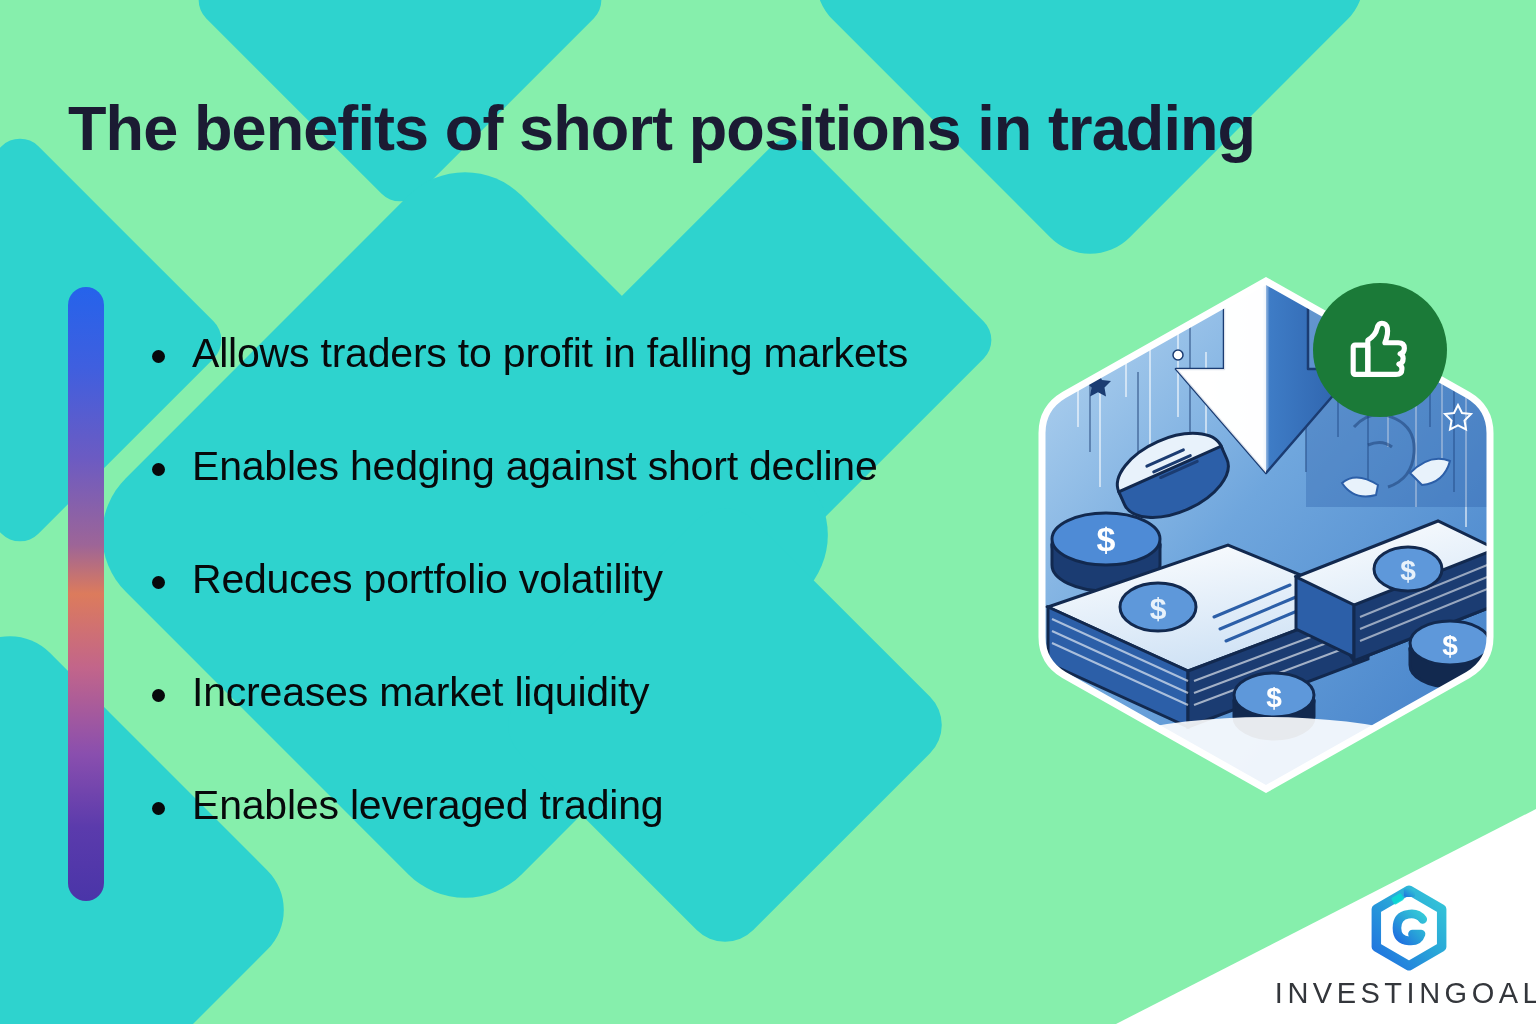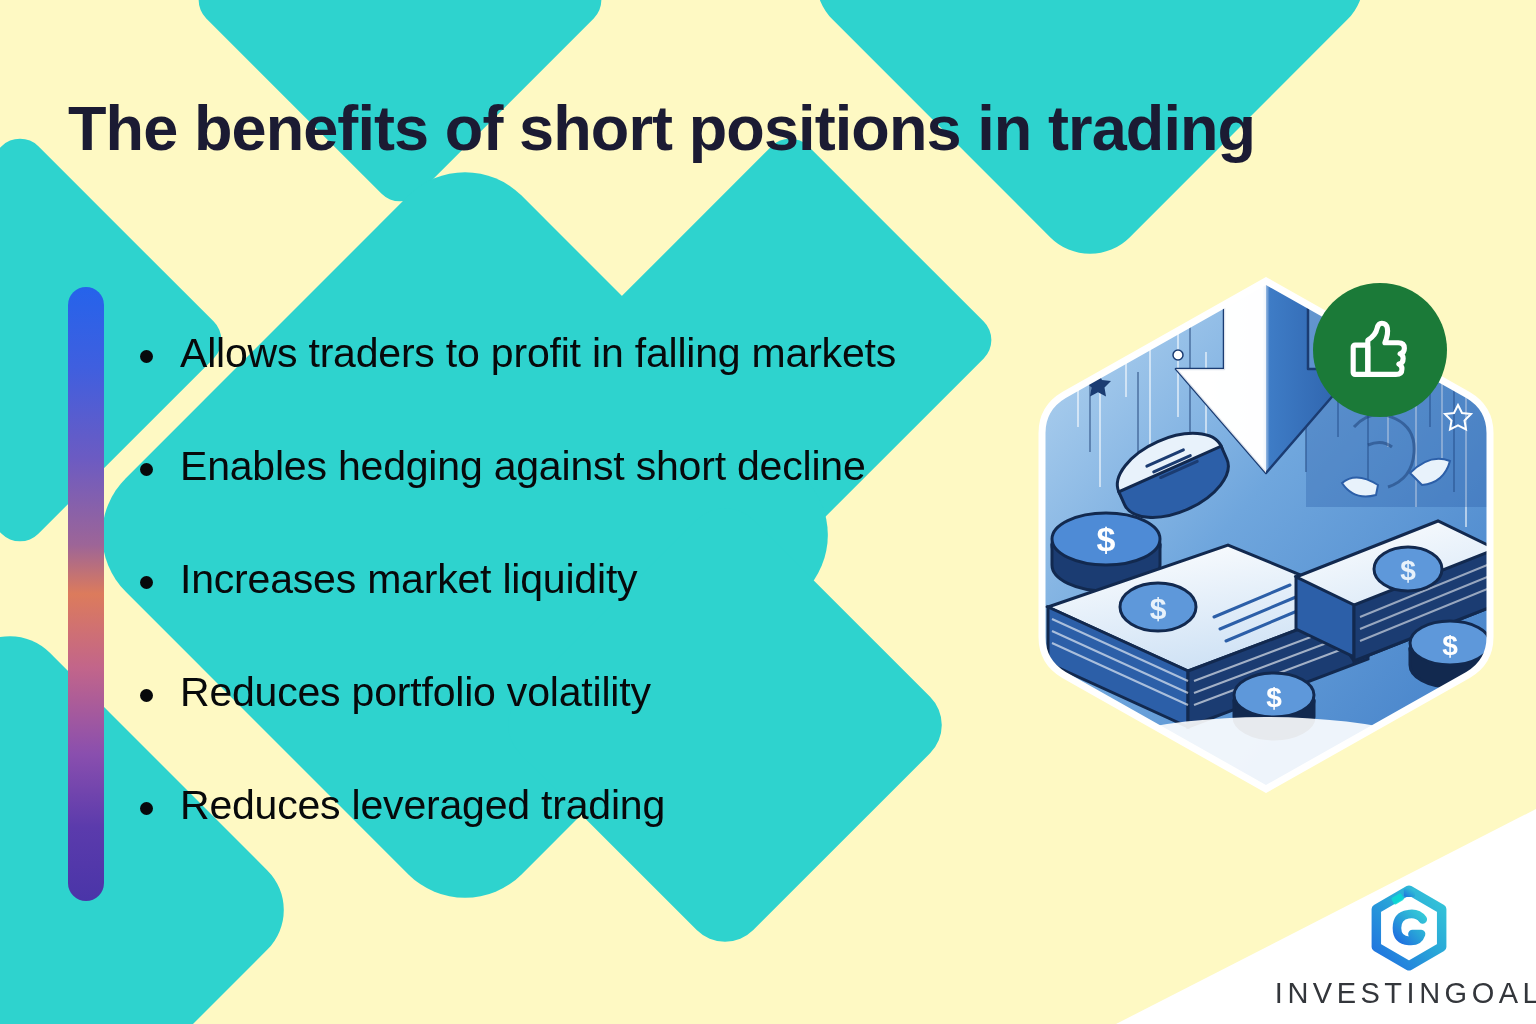--- a/index.html
+++ b/index.html
@@ -4,21 +4,21 @@
 <style>
   * { margin:0; padding:0; box-sizing:border-box; }
   html, body {
     width:1536px; height:1024px;
     overflow:hidden;
     font-family:"Liberation Sans", sans-serif;
   }
   #canvas {
     position:relative;
     width:1536px; height:1024px;
-    background:#fef9c3;
+    background:#86efac;
     overflow:hidden;
   }
 
   
   .bg-pattern { position:absolute; inset:0; overflow:hidden; pointer-events:none; }
   .wm { position:absolute; background:#2ED3CE; }
   .wm-diamond {
     width:300px; height:300px;
     transform:rotate(45deg);
     border-radius:26px;
@@ -58,21 +58,21 @@
       #DC7B5C 50%,
       #C2658A 62%,
       #8A4FAE 76%,
       #5B3BAC 88%,
       #4A35A8 100%);
   }
 
   
   .bullets {
     position:absolute;
-    left:140px; top:330px;
+    left:152px; top:330px;
     width:900px;
     text-align:center;
   }
   .bullet-item {
     display:flex;
     align-items:flex-start;
     height:113px;
   }
   .bullet-dot {
     width:13px; height:13px;
@@ -159,29 +159,29 @@
     <li class="bullet-item">
       <span class="bullet-dot"></span>
       <span class="bullet-text">Allows traders to profit in falling markets</span>
     </li>
     <li class="bullet-item">
       <span class="bullet-dot"></span>
       <span class="bullet-text">Enables hedging against short decline</span>
     </li>
     <li class="bullet-item">
       <span class="bullet-dot"></span>
+      <span class="bullet-text">Reduces portfolio volatility</span>
+    </li>
+    <li class="bullet-item">
+      <span class="bullet-dot"></span>
       <span class="bullet-text">Increases market liquidity</span>
     </li>
     <li class="bullet-item">
       <span class="bullet-dot"></span>
-      <span class="bullet-text">Reduces portfolio volatility</span>
-    </li>
-    <li class="bullet-item">
-      <span class="bullet-dot"></span>
-      <span class="bullet-text">Reduces leveraged trading</span>
+      <span class="bullet-text">Enables leveraged trading</span>
     </li>
   </ul>
 
   <div class="illustration">
     <svg viewBox="0 0 456 516" xmlns="http://www.w3.org/2000/svg">
       <defs>
         <clipPath id="hexClip">
           <path d="M228 4 L 430 118 Q 452 131 452 156 L 452 360 Q 452 385 430 398
                    L 228 512 L 26 398 Q 4 385 4 360 L 4 156 Q 4 131 26 118 Z"></path>
         </clipPath>

